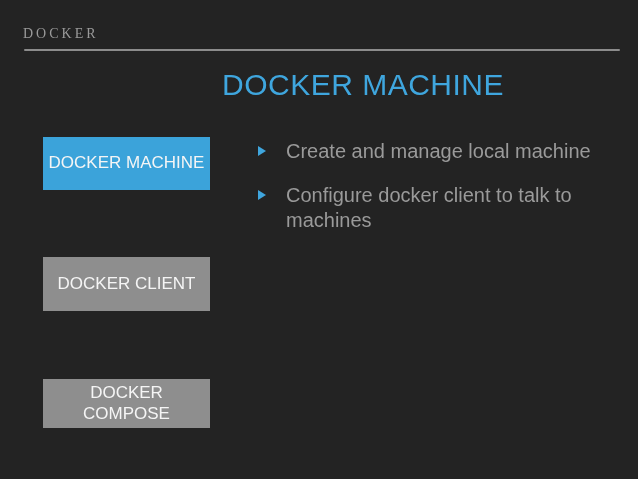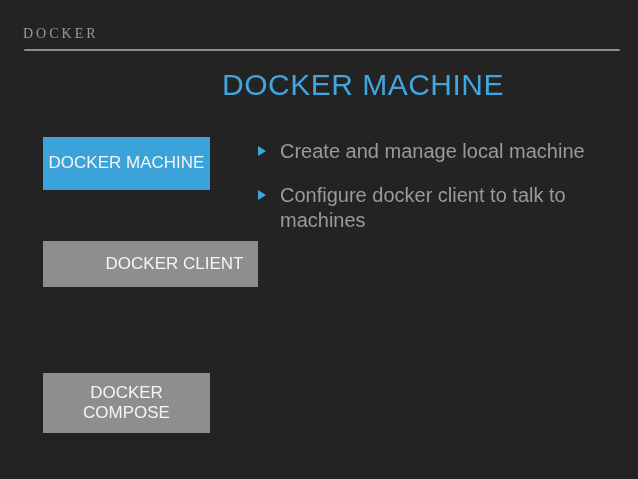--- a/index.html
+++ b/index.html
@@ -63,41 +63,42 @@
     width: 167px;
     display: flex;
     align-items: center;
     justify-content: center;
     text-align: center;
     color: var(--box-text, #f5f5f5);
     font-size: 17px;
     line-height: 1.18;
   }
   .side-box.pos-0 { top: 0;     height: 53px; background: var(--active-box, #3ba3da); }
-  .side-box.pos-1 { top: 104px; height: 46px; background: var(--inactive-box, #8e8e8e); padding-left: 48px; }
-  .side-box.pos-2 { top: 236px; height: 60px; background: var(--inactive-box, #8e8e8e); }
+  .side-box.pos-1 { top: 120px; height: 54px; background: var(--inactive-box, #8e8e8e); }
+  .side-box.pos-2 { top: 242px; height: 49px; background: var(--inactive-box, #8e8e8e); }
   .wrap-narrow { display: inline-block; max-width: 100px; }
 
   .bullets {
     position: absolute;
     left: 258px;
     top: 139px;
     width: 340px;
     margin: 0;
     padding: 0;
     list-style: none;
   }
 
   .bullet {
     display: flex;
     align-items: flex-start;
     margin-bottom: 19px;
     color: var(--body-text, #9a9a9a);
     font-size: 20px;
     line-height: 25px;
+    gap: 6px;
   }
 
   .tri {
     flex: 0 0 auto;
     width: 0;
     height: 0;
     margin: 7px 14px 0 0;
     border-left: 8px solid var(--accent, #3fa6de);
     border-top: 5px solid transparent;
     border-bottom: 5px solid transparent;

